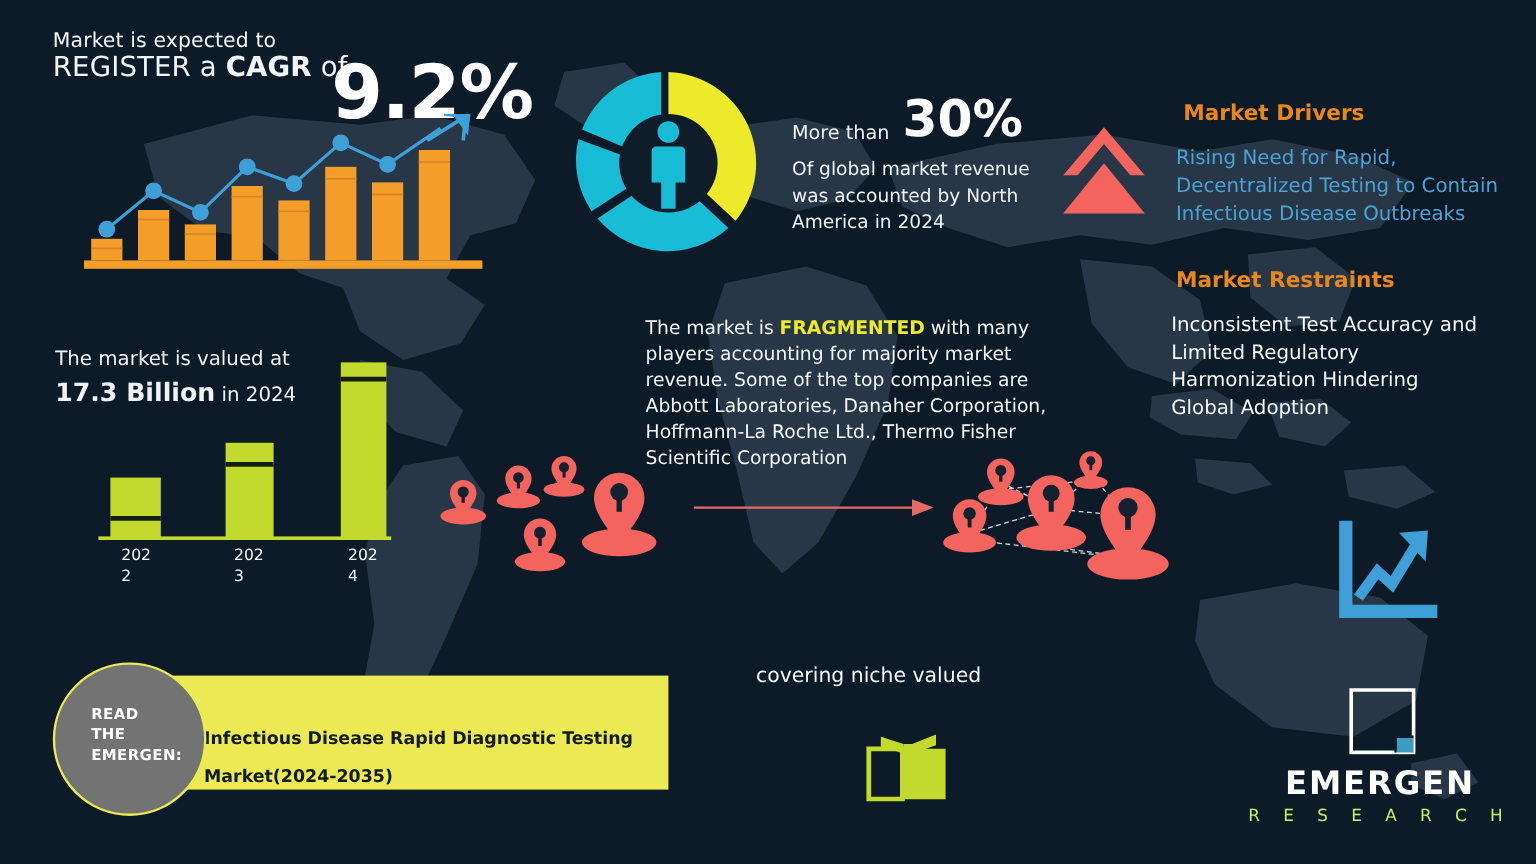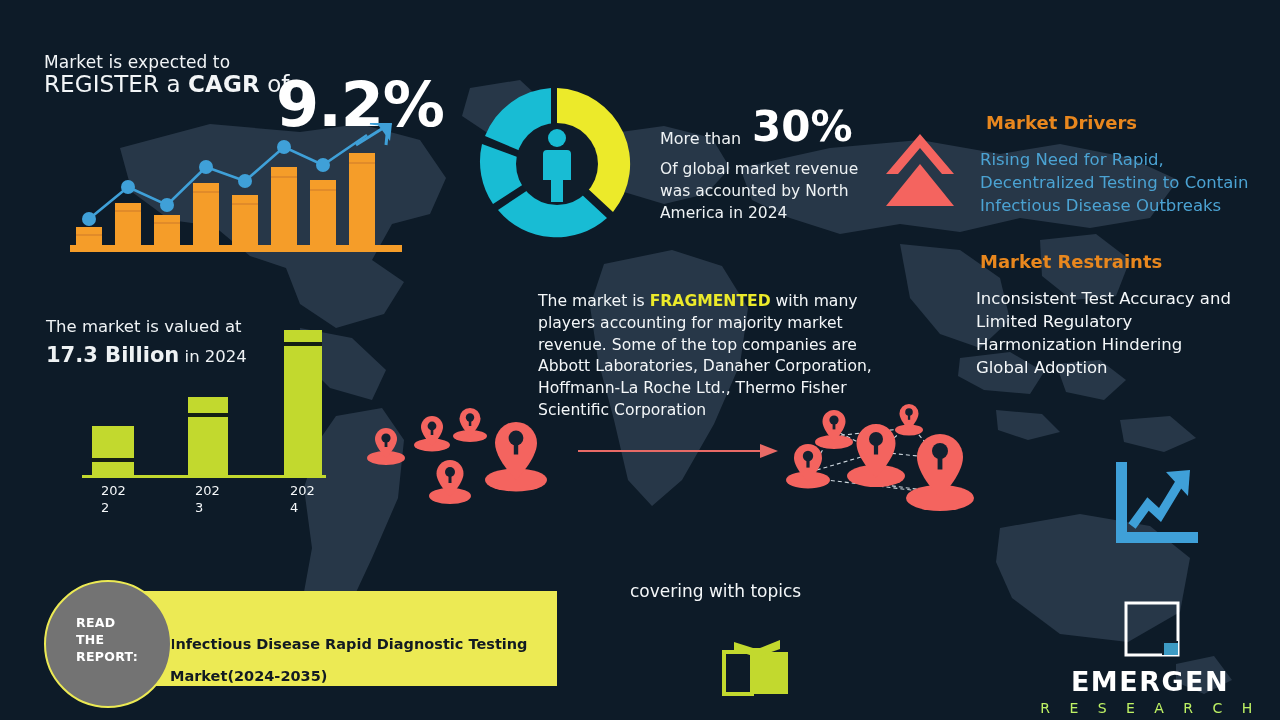--- a/index.html
+++ b/index.html
@@ -2,21 +2,21 @@
 <html><head>
 <meta charset="utf-8">
 <style>
   * { margin:0; padding:0; box-sizing:border-box; }
   html,body { background:#0b1824; }
   body {
     width:1280px; height:720px; position:relative; overflow:hidden;
     font-family:"DejaVu Sans", sans-serif; color:#ffffff;
     background:#0d1b28;
   }
-  #canvas { position:absolute; inset:0;margin-top:28px; }
+  #canvas { position:absolute; inset:0; }
   .bgmap { position:absolute; inset:0; z-index:0; }
   .layer { position:absolute; z-index:2; }
 
   
   .cagr-block { left:44px; top:24px; width:420px; }
   .cagr-line1 { font-size:17px; color:#f2f5f7; line-height:21px; letter-spacing:.1px; }
   .cagr-line2 { font-size:23px; color:#f2f5f7; line-height:22px; letter-spacing:.1px; }
   .cagr-line2 b { font-weight:bold; }
   .cagr-big {
     position:absolute; left:232px; top:22px;
@@ -322,26 +322,26 @@
 
   <div class="layer cta-banner"></div>
   <div class="layer cta-text">
     <div>Infectious Disease Rapid Diagnostic Testing</div>
     <div>Market(2024-2035)</div>
   </div>
   <div class="layer cta-circle">
     <div class="cta-circle-text">
       <div>READ</div>
       <div>THE</div>
-      <div>REPORT:</div>
+      <div>EMERGEN:</div>
     </div>
   </div>
 
   <div class="layer reports-block">
-    <div class="reports-l2">covering with topics</div>
+    <div class="reports-l2">covering niche valued</div>
   </div>
   <svg class="layer book-icon" viewBox="0 0 72 56">
     <path d="M4 12 h28 v42 H4 Z" fill="none" stroke="#c2d92e" stroke-width="4"></path>
     <path d="M40 12 h28 v42 H40 Z" fill="#c2d92e"></path>
     <path d="M33 8 L33 54 L40 54 L40 8 Z" fill="#c2d92e"></path>
     <path d="M33 8 L14 2 L14 10 L33 16 Z" fill="#c2d92e"></path>
     <path d="M40 8 L60 0 L60 9 L40 16 Z" fill="#c2d92e"></path>
   </svg>
 
   <svg class="layer logo-box" viewBox="0 0 56 56">

